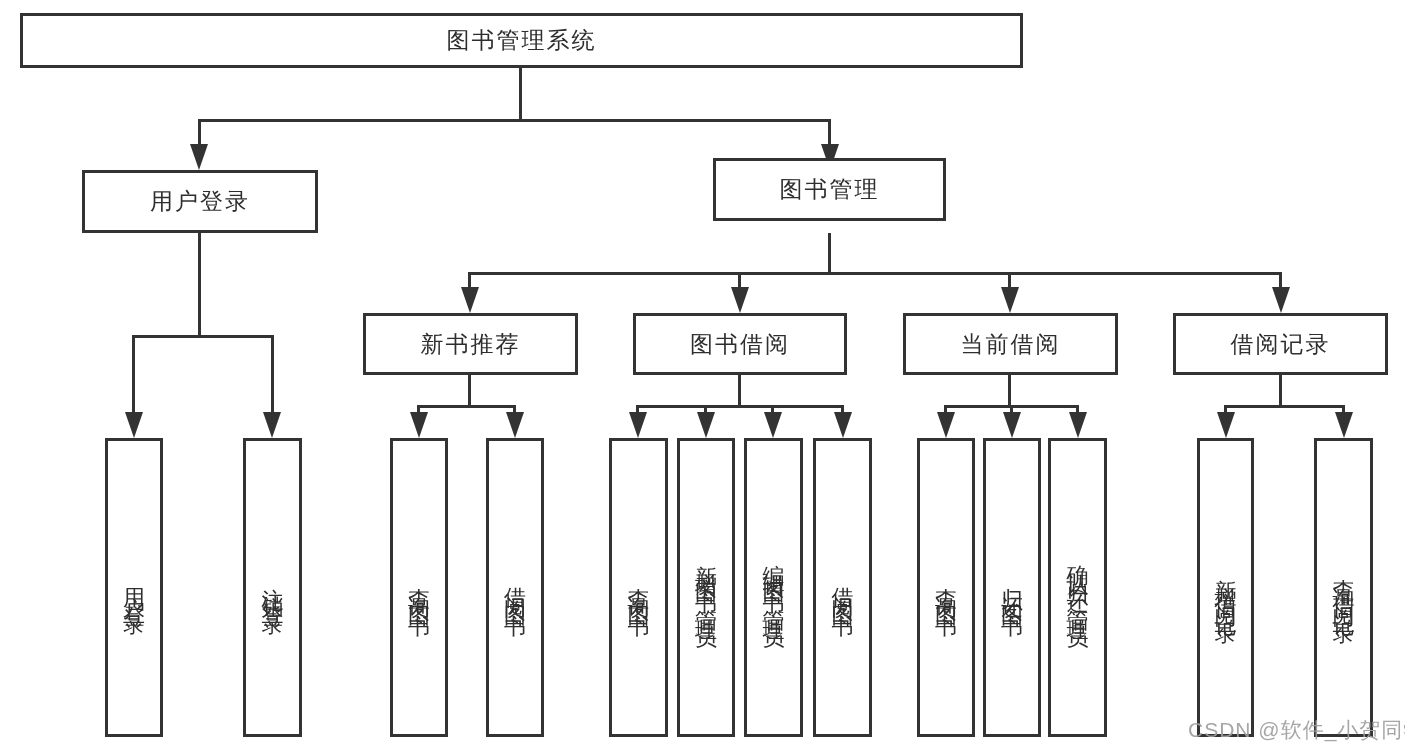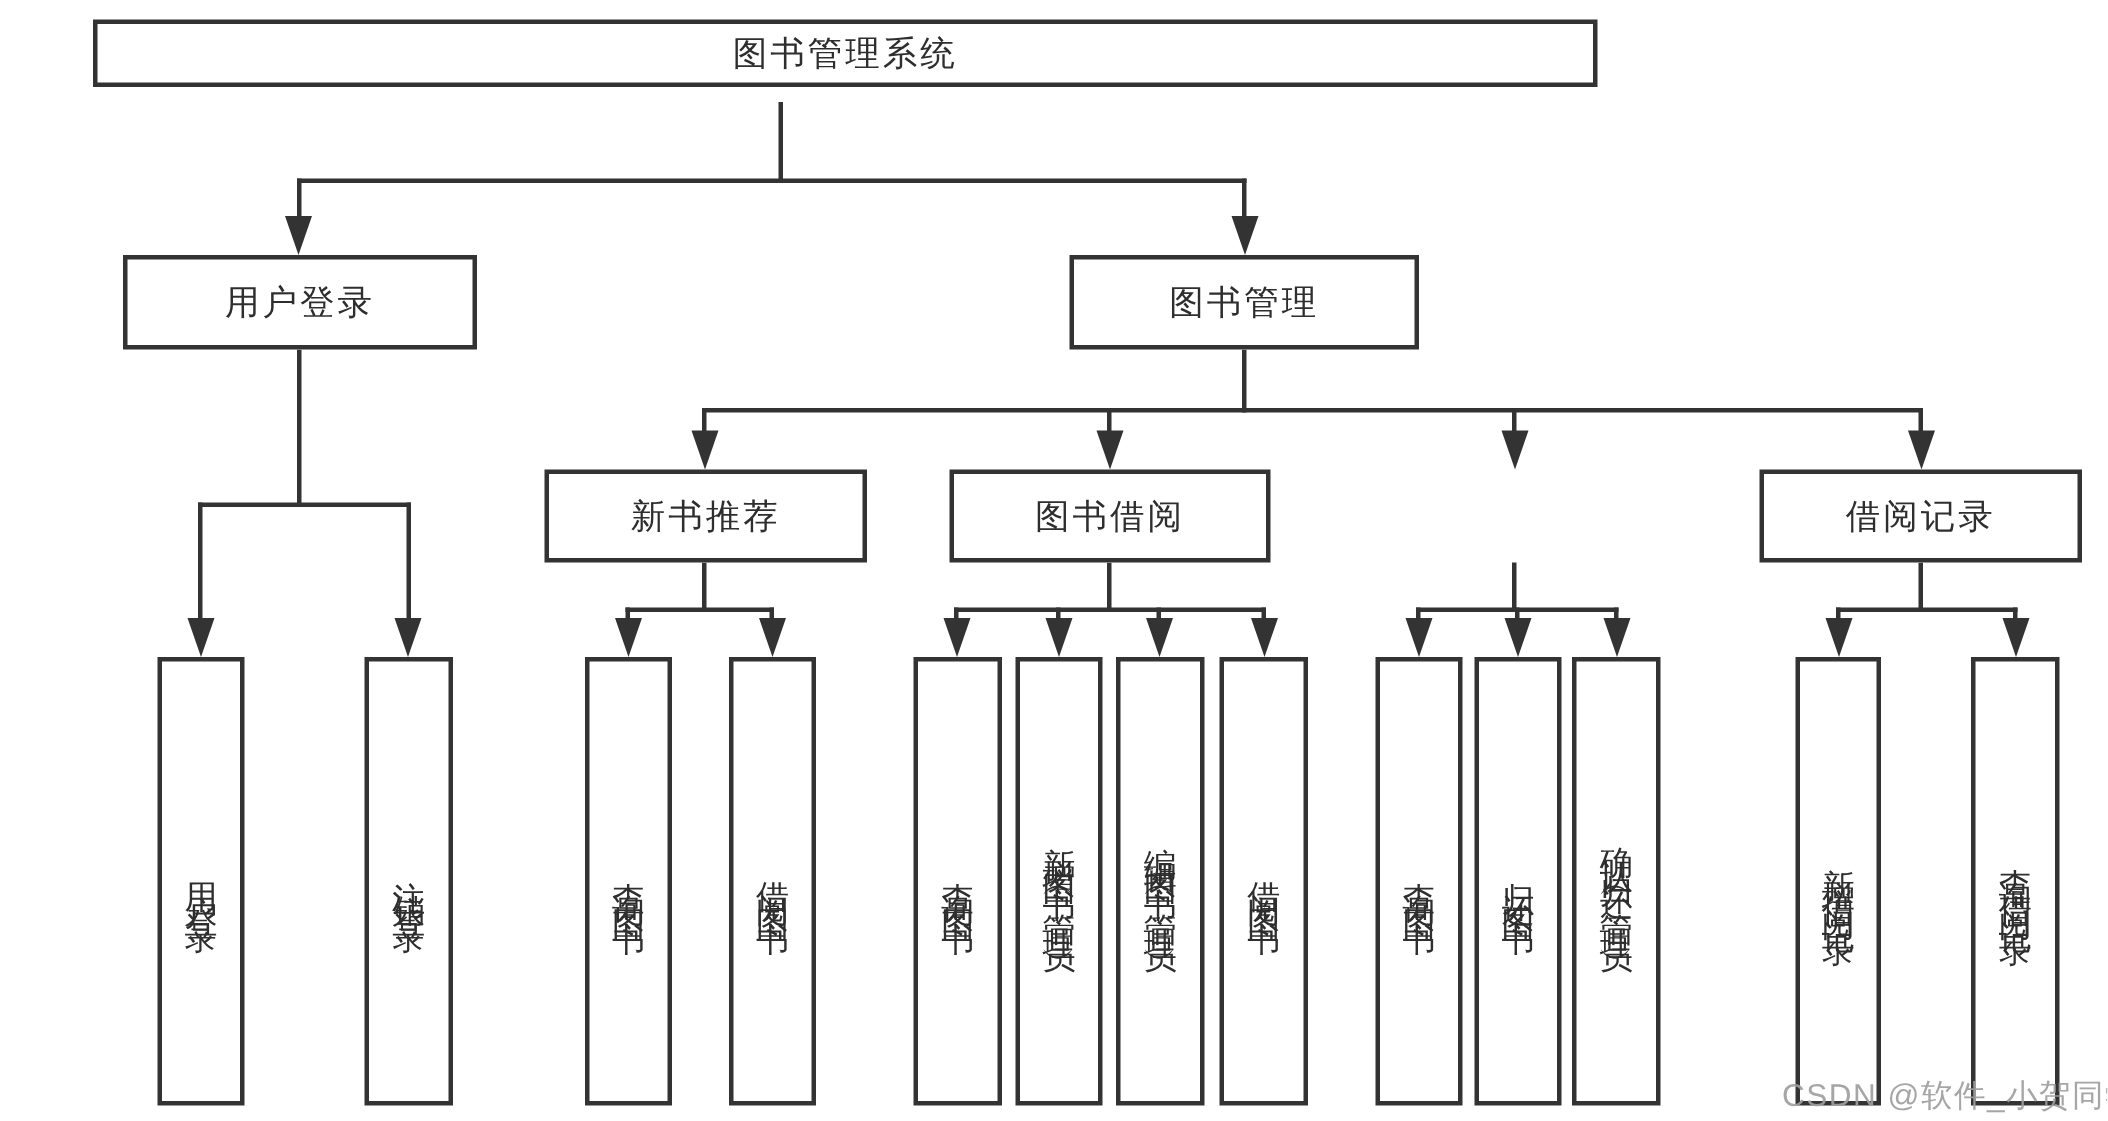--- a/index.html
+++ b/index.html
@@ -86,36 +86,39 @@
   <div class="line" style="left:1076px;top:405px;width:3px;height:9px;"></div>
   <div class="arrow" style="left:1069px;top:412px;"></div>
 
   <div class="line" style="left:1279px;top:375px;width:3px;height:33px;"></div>
   <div class="line" style="left:1224px;top:405px;width:121px;height:3px;"></div>
   <div class="line" style="left:1224px;top:405px;width:3px;height:9px;"></div>
   <div class="arrow" style="left:1217px;top:412px;"></div>
   <div class="line" style="left:1342px;top:405px;width:3px;height:9px;"></div>
   <div class="arrow" style="left:1335px;top:412px;"></div>
 
-  <div class="box hbox" style="left:20px;top:13px;width:1003px;height:45px;margin-left:42px;">
+  <div class="box hbox" style="left:20px;top:13px;width:1003px;height:55px;">
     <span>图书管理系统</span>
   </div>
 
   <div class="box hbox" style="left:82px;top:170px;width:236px;height:63px;">
     <span>用户登录</span>
   </div>
-  <div class="box hbox" style="left:713px;top:170px;width:233px;height:63px;">
+  <div class="box hbox" style="left:713px;top:158px;width:233px;height:63px;">
     <span>图书管理</span>
   </div>
 
   <div class="box hbox" style="left:633px;top:313px;width:214px;height:62px;">
     <span>图书借阅</span>
   </div>
   <div class="box hbox" style="left:363px;top:313px;width:215px;height:62px;">
     <span>新书推荐</span>
+  </div>
+  <div class="box hbox" style="left:903px;top:313px;width:215px;height:62px;">
+    <span>当前借阅</span>
   </div>
   <div class="box hbox" style="left:1173px;top:313px;width:215px;height:62px;">
     <span>借阅记录</span>
   </div>
 
   <div class="box leaf" style="left:105px;top:438px;width:58px;height:299px;">
     <span>用户登录</span>
   </div>
   <div class="box leaf" style="left:243px;top:438px;width:59px;height:299px;">
     <span>注销登录</span>

